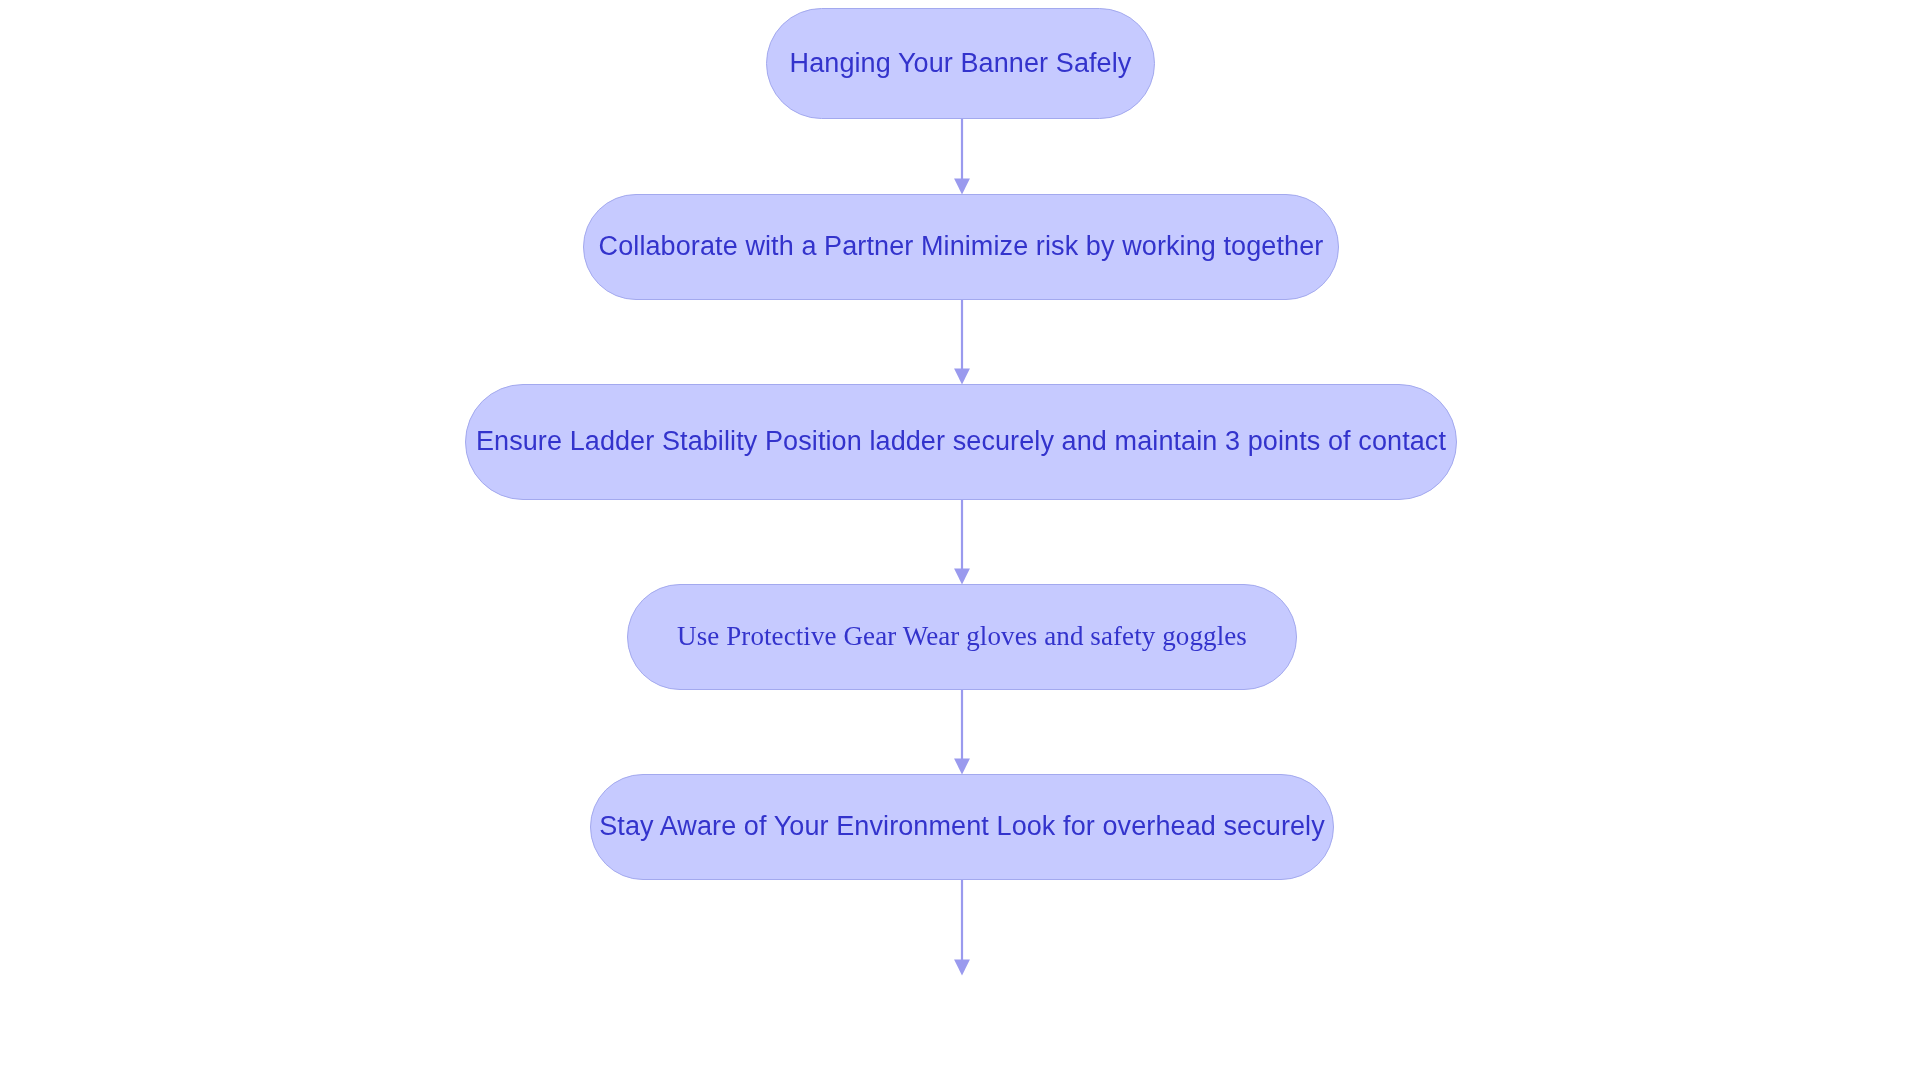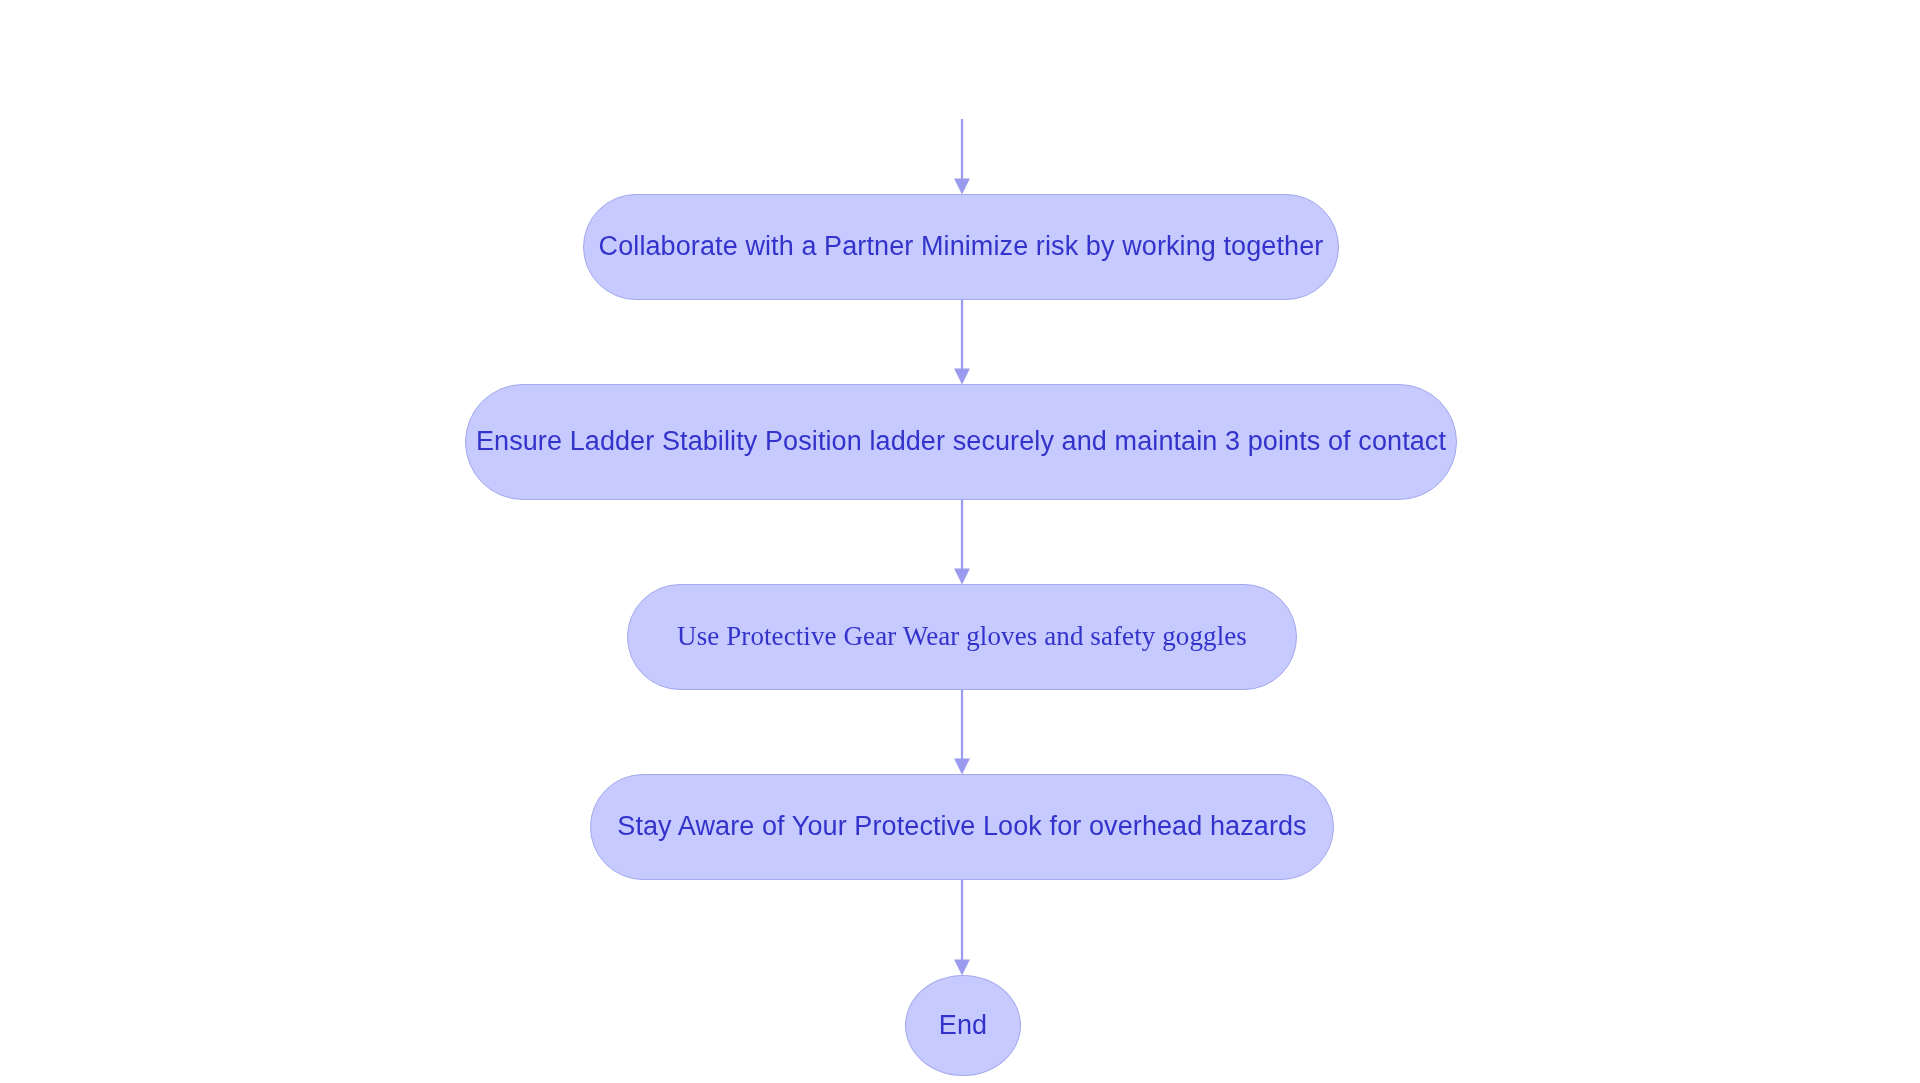--- a/index.html
+++ b/index.html
@@ -85,34 +85,34 @@
 
     <g stroke="#9a9aee" stroke-width="2.2" fill="none" marker-end="url(#arrowhead)">
       <line x1="962" y1="119" x2="962" y2="190"></line>
       <line x1="962" y1="300" x2="962" y2="380"></line>
       <line x1="962" y1="500" x2="962" y2="580"></line>
       <line x1="962" y1="690" x2="962" y2="770"></line>
       <line x1="962" y1="880" x2="962" y2="971"></line>
     </g>
   </svg>
 
+  <div class="node stadium" id="node-start">
+    <span class="node-label">Hanging Your Banner Safely</span>
+  </div>
 
   <div class="node stadium" id="node-partner">
     <span class="node-label">Collaborate with a Partner Minimize risk by working together</span>
   </div>
 
   <div class="node stadium" id="node-ladder">
     <span class="node-label">Ensure Ladder Stability Position ladder securely and maintain 3 points of contact</span>
   </div>
 
   <div class="node stadium" id="node-gear">
     <span class="node-label">Use Protective Gear Wear gloves and safety goggles</span>
   </div>
 
   <div class="node stadium" id="node-aware">
-    <span class="node-label">Stay Aware of Your Protective Look for overhead hazards</span>
+    <span class="node-label">Stay Aware of Your Environment Look for overhead securely</span>
   </div>
 
-  <div class="node terminator" id="node-end">
-    <span class="node-label">End</span>
-  </div>
 
 </div>
 
 </body></html>

